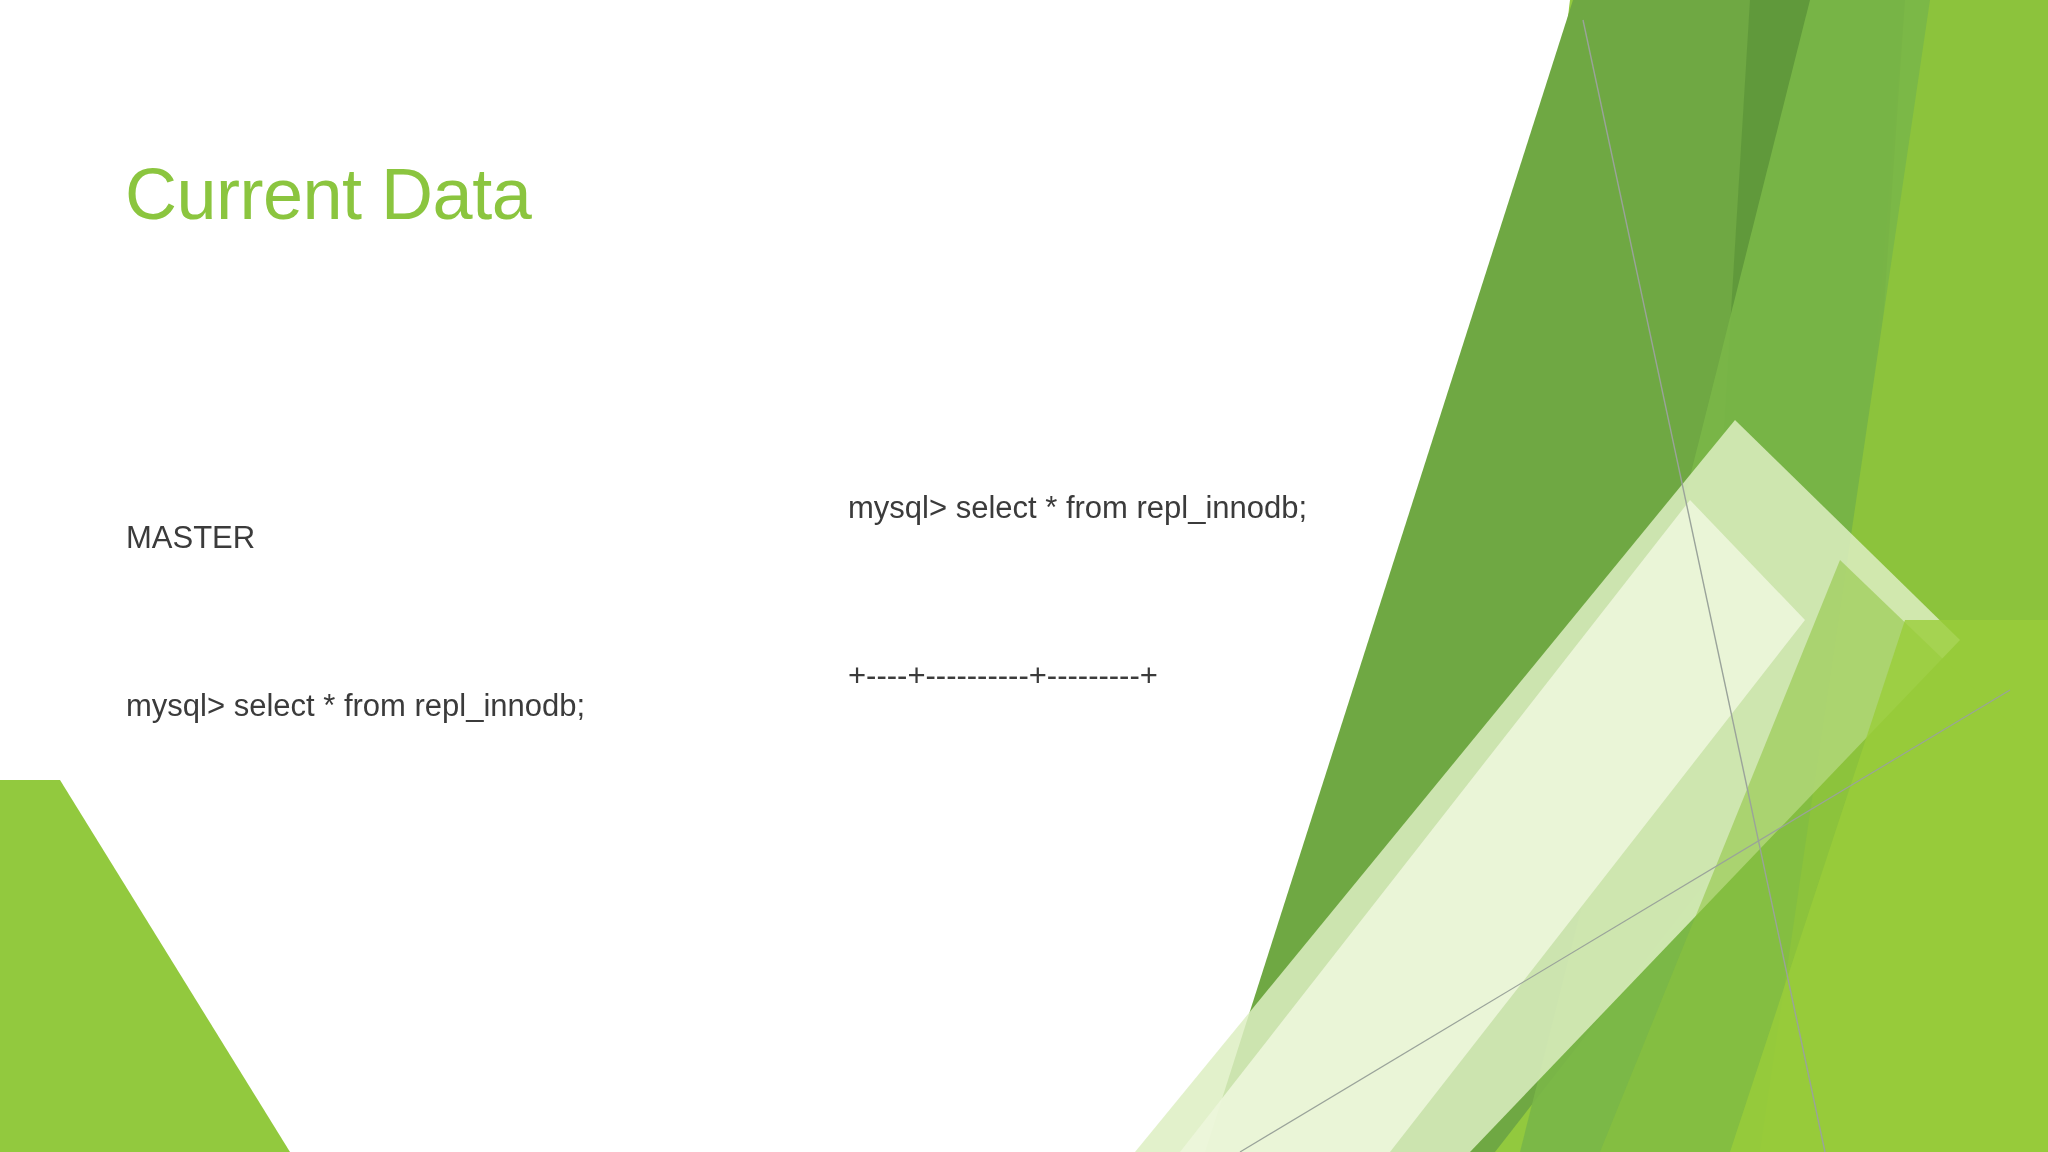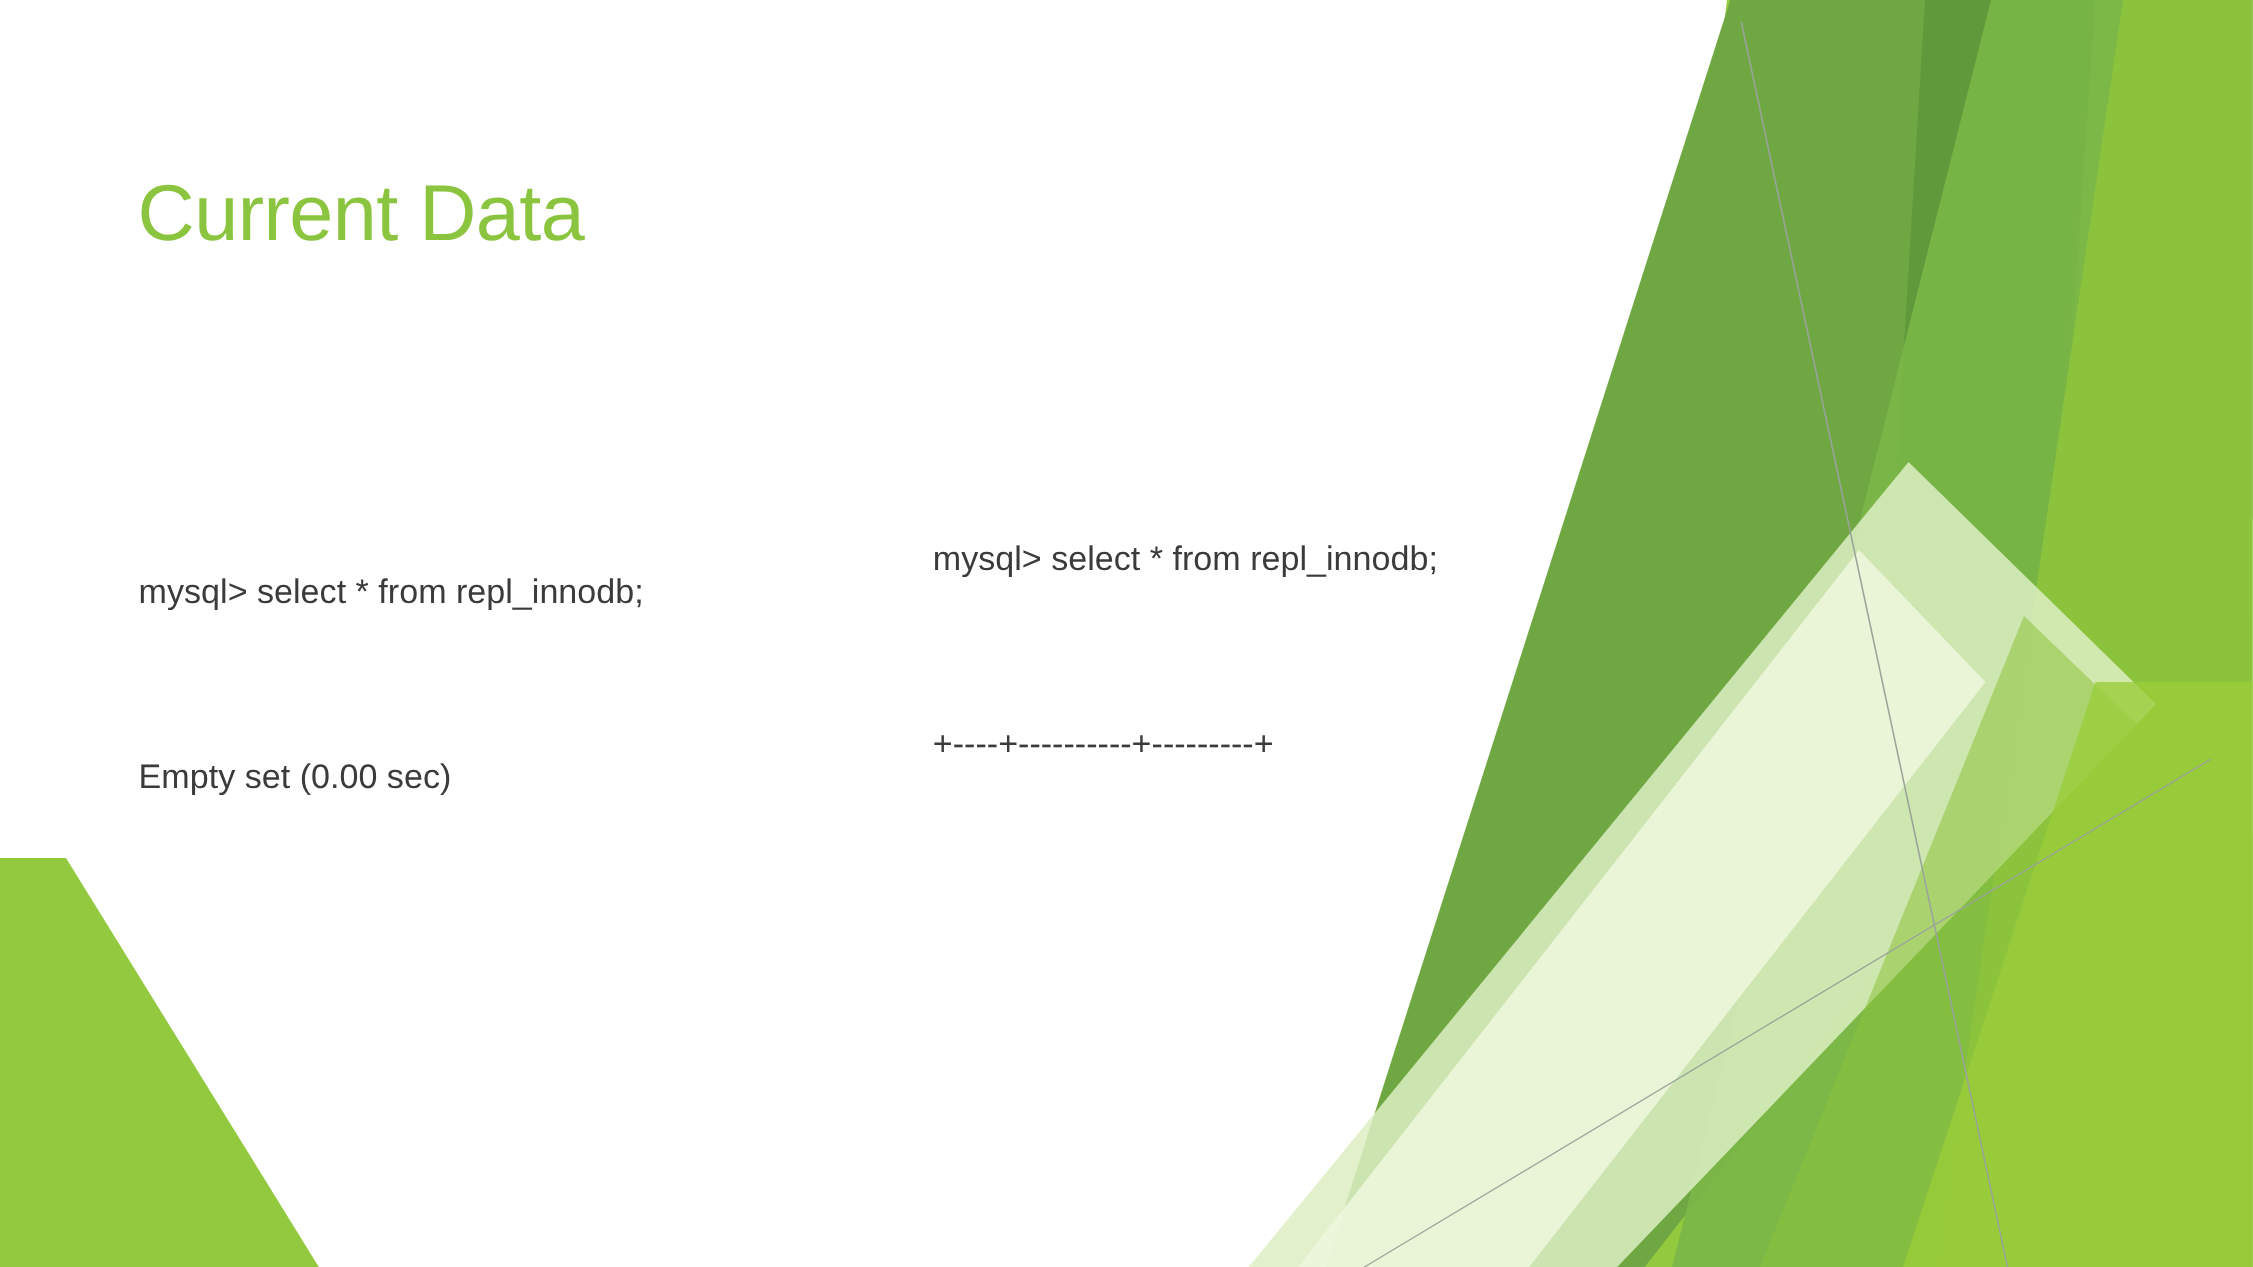--- a/index.html
+++ b/index.html
@@ -111,22 +111,22 @@
     <line x1="1240" y1="1152" x2="2010" y2="690" stroke="#9AA39A" stroke-width="1.2" fill="none"></line>
   </svg>
 
   <div id="content">
 
     <h1 id="page-title">Current Data</h1>
 
     <div class="column" id="col-master">
 
       <div class="blk">
+        <span class="heading-line">MASTER</span>
         <span class="line">mysql&gt; select * from repl_innodb;</span>
-        <span class="line">Empty set (0.00 sec)</span>
       </div>
 
       
 
     </div>
 
     <div class="column" id="col-replica">
 
       <div class="blk">
         <span class="line">mysql&gt; select * from repl_innodb;</span>

